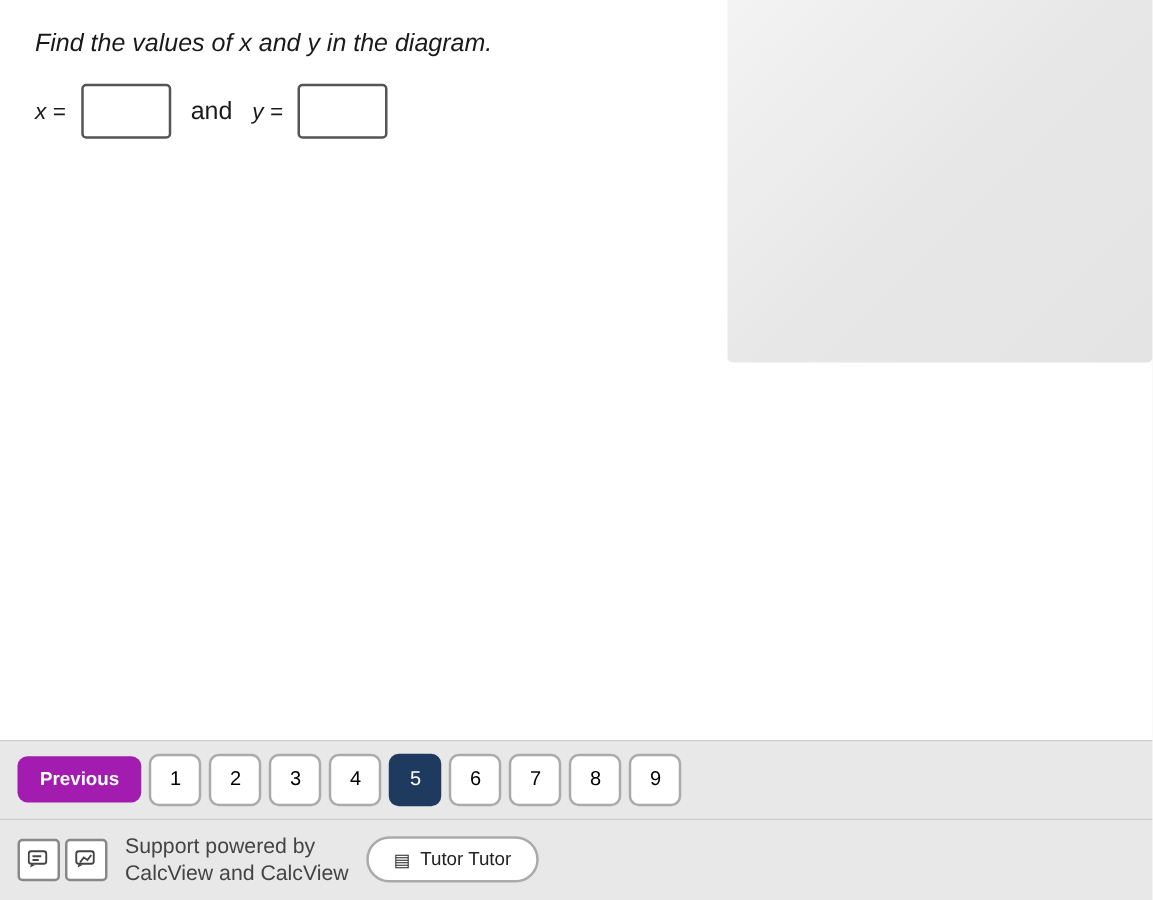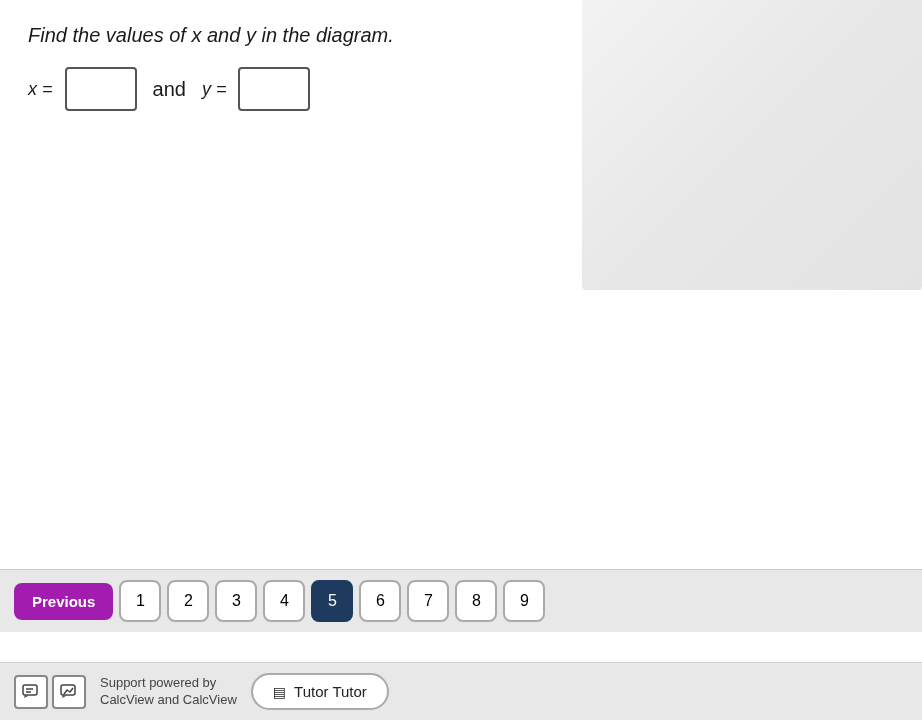--- a/index.html
+++ b/index.html
@@ -10,21 +10,20 @@
       min-height: 720px;
       overflow: hidden;
     }
     .page-container {
       width: 922px;
       min-height: 720px;
       background: #ffffff;
       position: relative;
       display: flex;
       flex-direction: column;
-      gap: 30px;
     }
     .main-content {
       flex: 1;
       padding: 24px 28px 16px 28px;
       position: relative;
     }
     .problem-title {
       font-size: 20px;
       color: #1a1a1a;
       margin-bottom: 20px;
@@ -132,21 +131,21 @@
       border: 2px solid #888;
       border-radius: 4px;
       background: #fff;
       display: flex;
       align-items: center;
       justify-content: center;
       cursor: pointer;
       font-size: 16px;
     }
     .footer-support-text {
-      font-size: 13px;
+      font-size: 17px;
       color: #444;
       line-height: 1.3;
     }
     .btn-live-tutor {
       background: #fff;
       border: 2px solid #aaa;
       border-radius: 22px;
       padding: 8px 20px;
       font-size: 15px;
       cursor: pointer;

